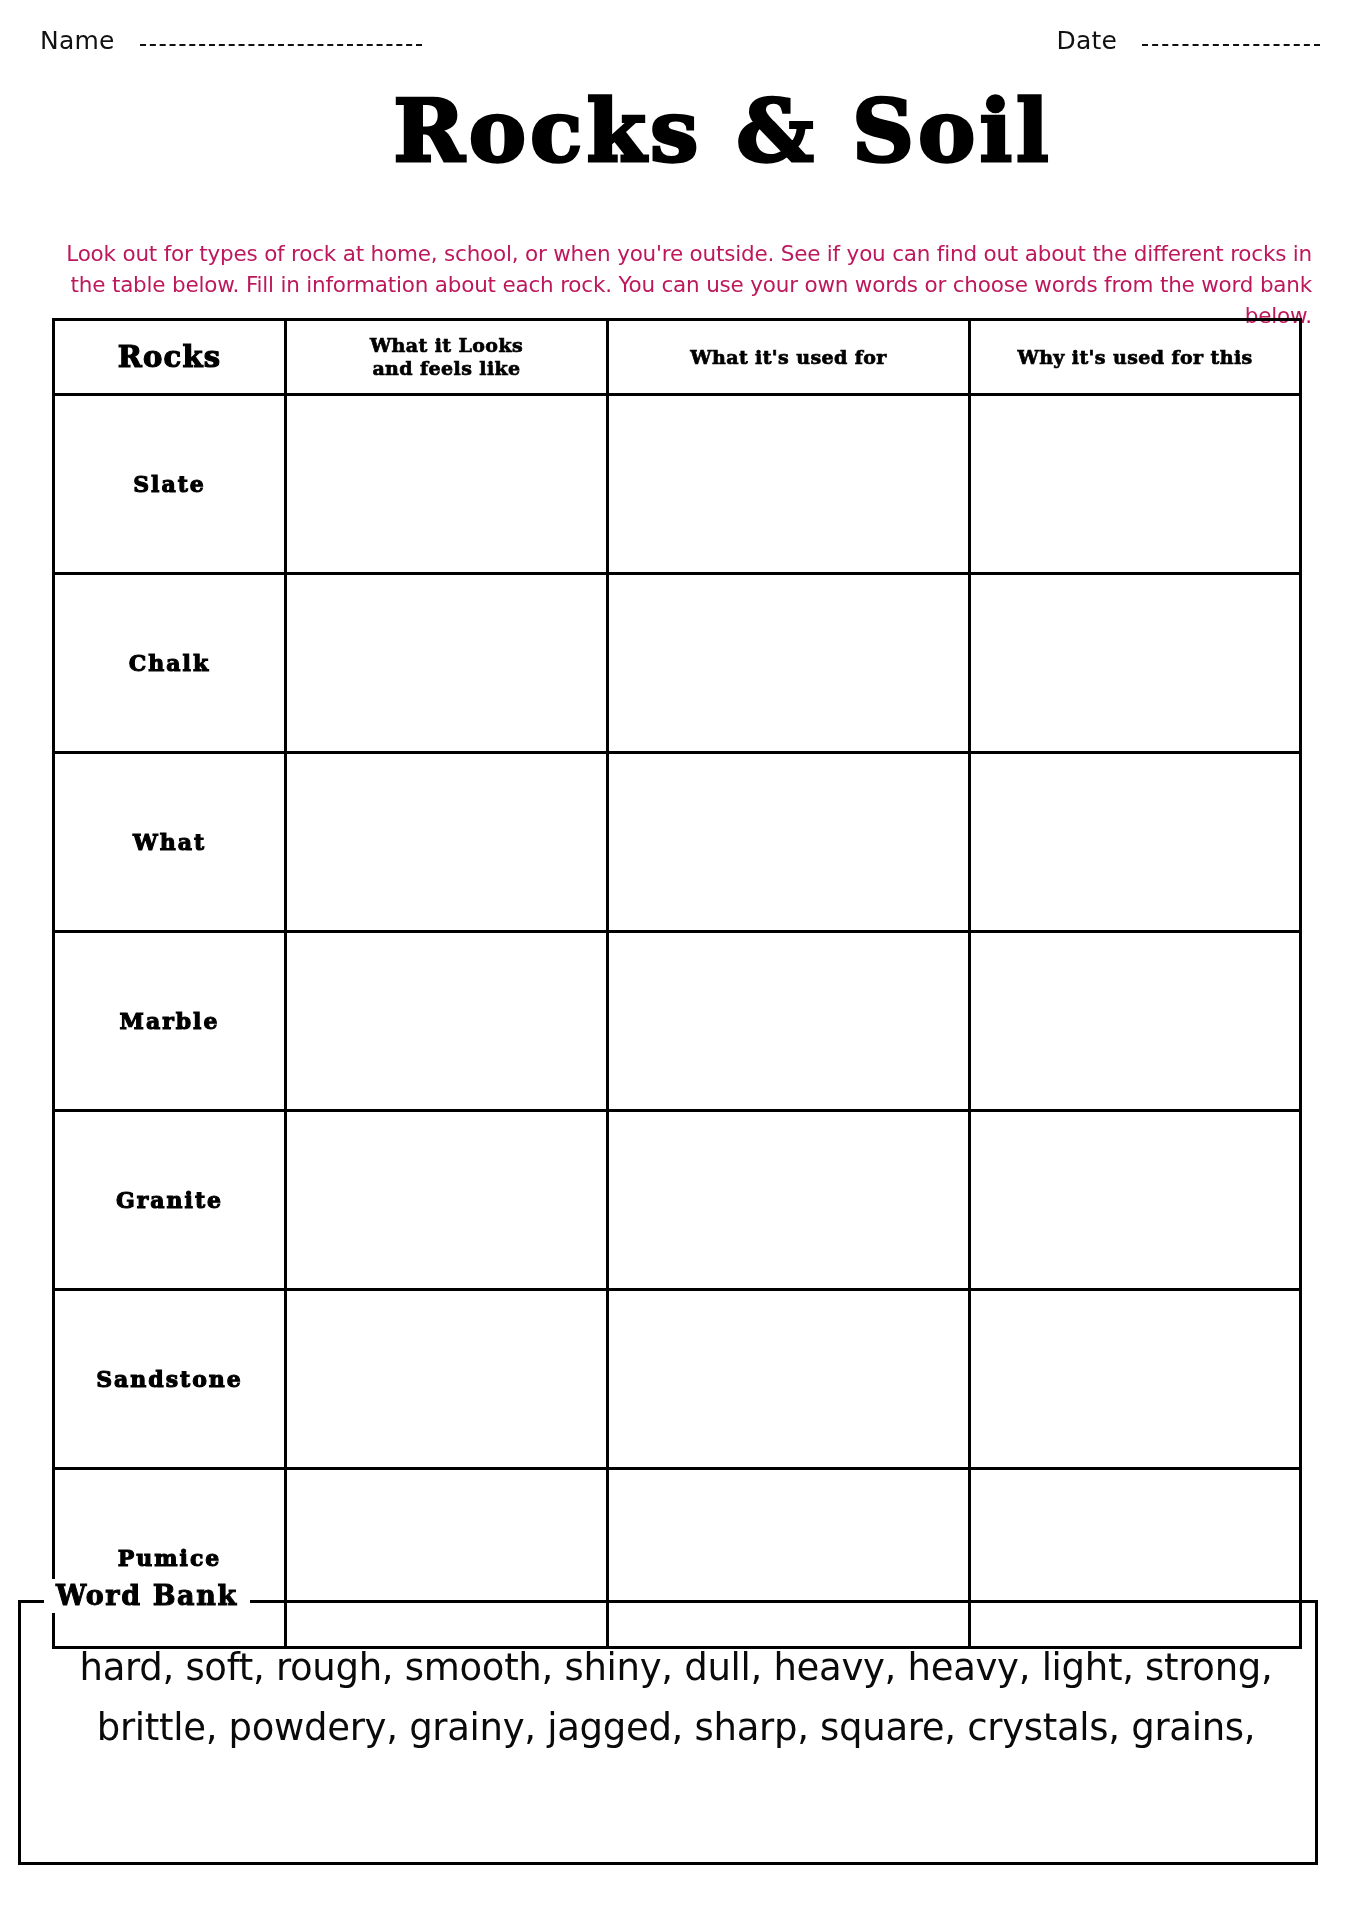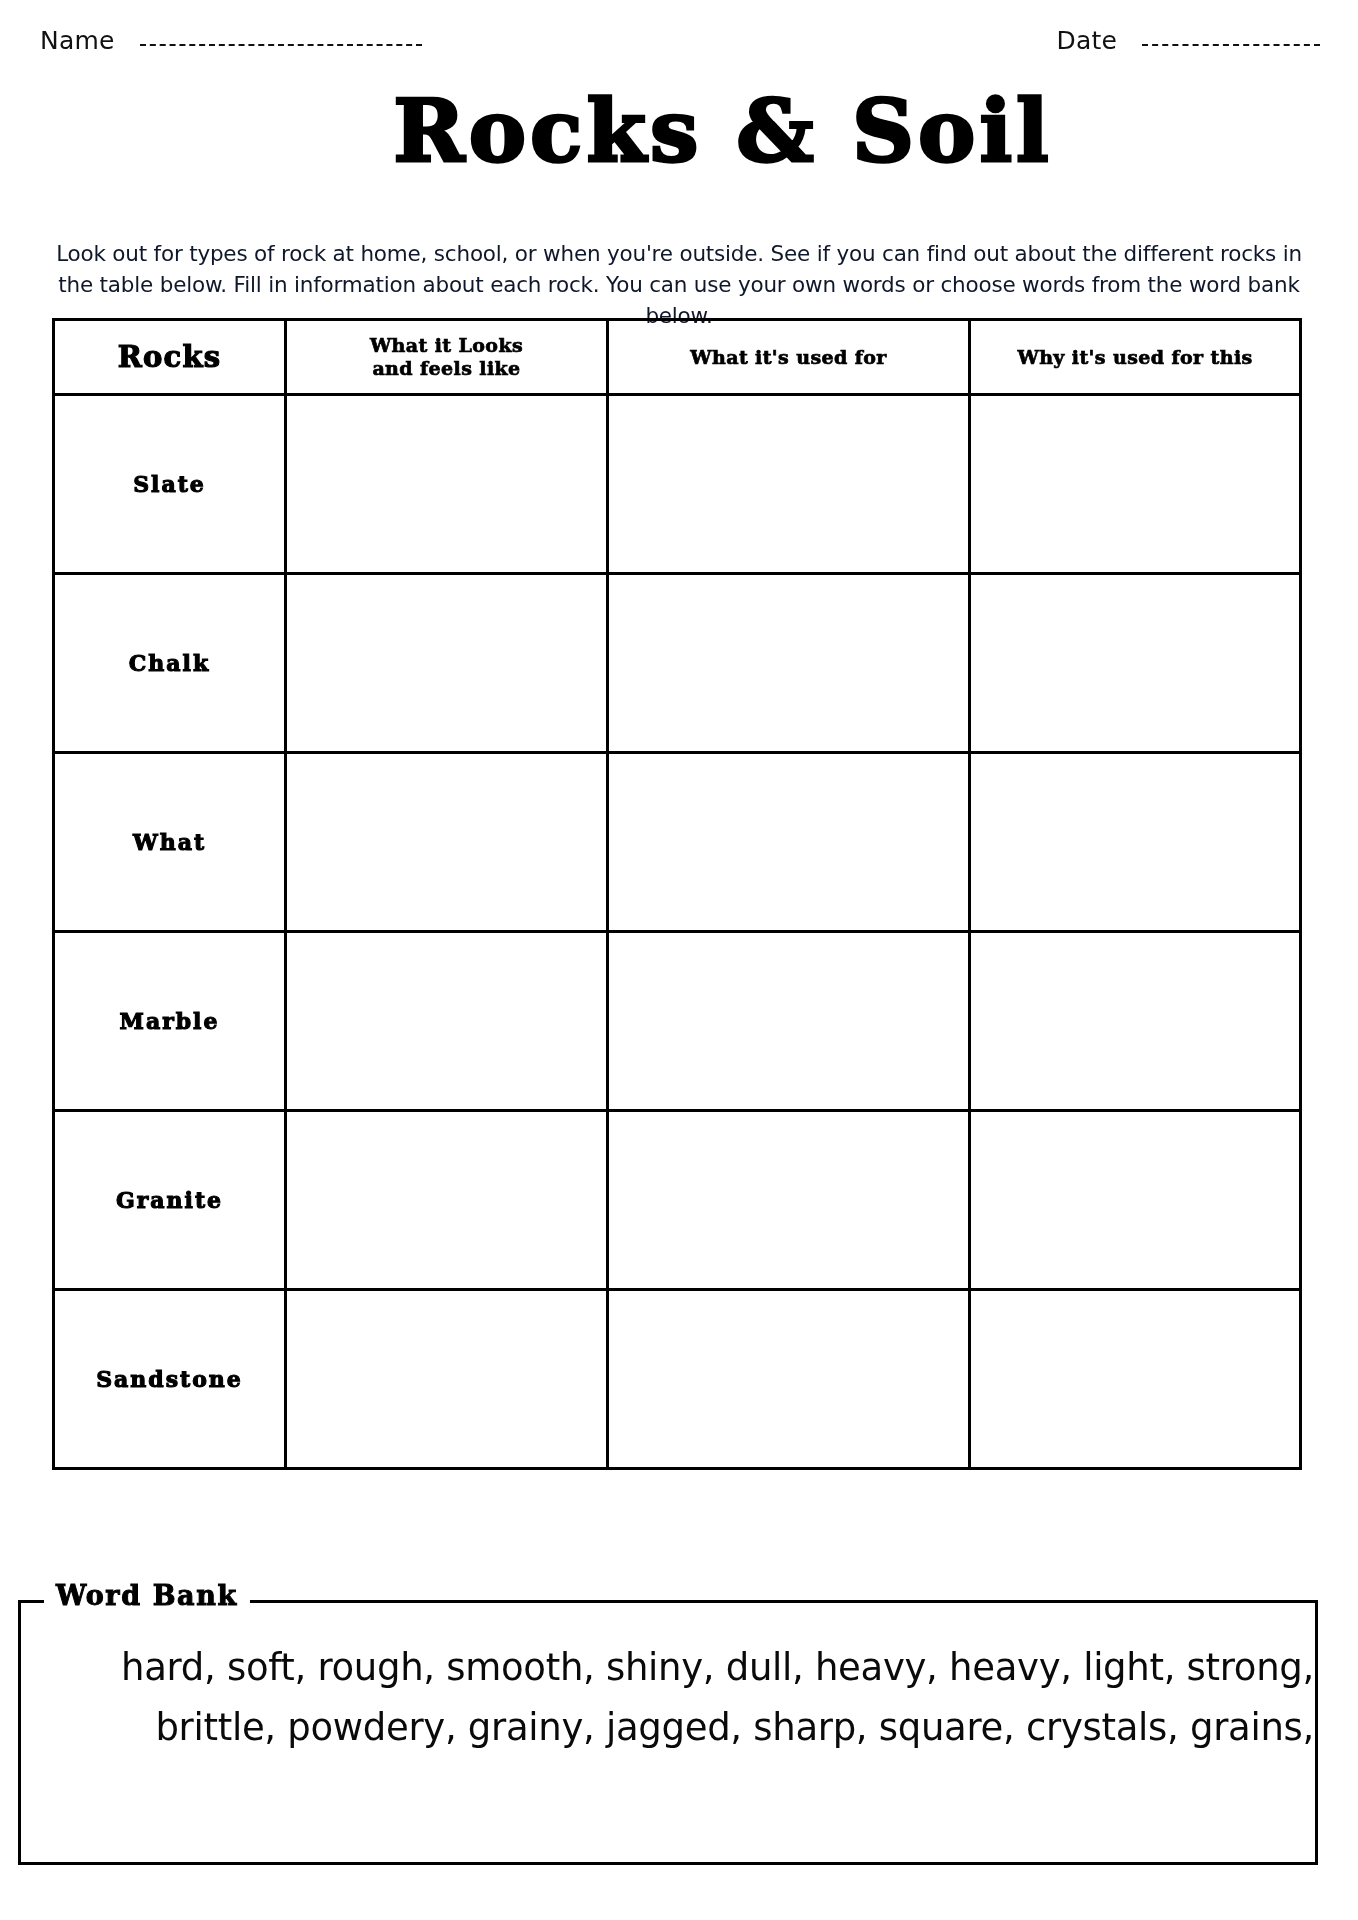--- a/index.html
+++ b/index.html
@@ -75,25 +75,25 @@
     text-rendering: geometricPrecision;
     margin-left: 44px;
   }
 
   
   .instructions {
     position: absolute;
     top: 238px;
     left: 46px;
     width: 1266px;
-    text-align: center;
+    text-align: right;
     font-family: "DejaVu Sans", sans-serif;
     font-size: 21.5px;
     line-height: 31px;
-    color: #0f172a;
+    color: #be185d;
     letter-spacing: -0.2px;
   }
 
   
   .tbl-wrap {
     position: absolute;
     top: 318px;
     left: 52px;
     width: 1247px;
   }
@@ -176,21 +176,21 @@
     line-height: 34px;
     letter-spacing: 1.6px;
     white-space: nowrap;
     -webkit-text-stroke: 1px #000;
   }
   .wb-body {
     position: absolute;
     top: 38px;
     left: 20px;
     right: 4px;
-    text-align: right;
+    text-align: center;
   }
   .wb-line {
     font-family: "DejaVu Sans", sans-serif;
     font-size: 37px;
     line-height: 60px;
     letter-spacing: -0.3px;
     color: #0a0a0a;
     white-space: nowrap;
   }
 </style>
@@ -269,20 +269,26 @@
           <td></td>
           <td></td>
           <td></td>
         </tr>
         <tr>
           <td class="rock-name">Sandstone</td>
           <td></td>
           <td></td>
           <td></td>
         </tr>
+        <tr>
+          <td class="rock-name">Pumice</td>
+          <td></td>
+          <td></td>
+          <td></td>
+        </tr>
       </tbody>
     </table>
   </div>
 
   <div class="wordbank">
     <div class="wb-border"></div>
     <div class="wb-legend">Word Bank</div>
     <div class="wb-body">
       <div class="wb-line">hard, soft, rough, smooth, shiny, dull, heavy, heavy, light, strong,</div>
       <div class="wb-line">brittle, powdery, grainy, jagged, sharp, square, crystals, grains,</div>

